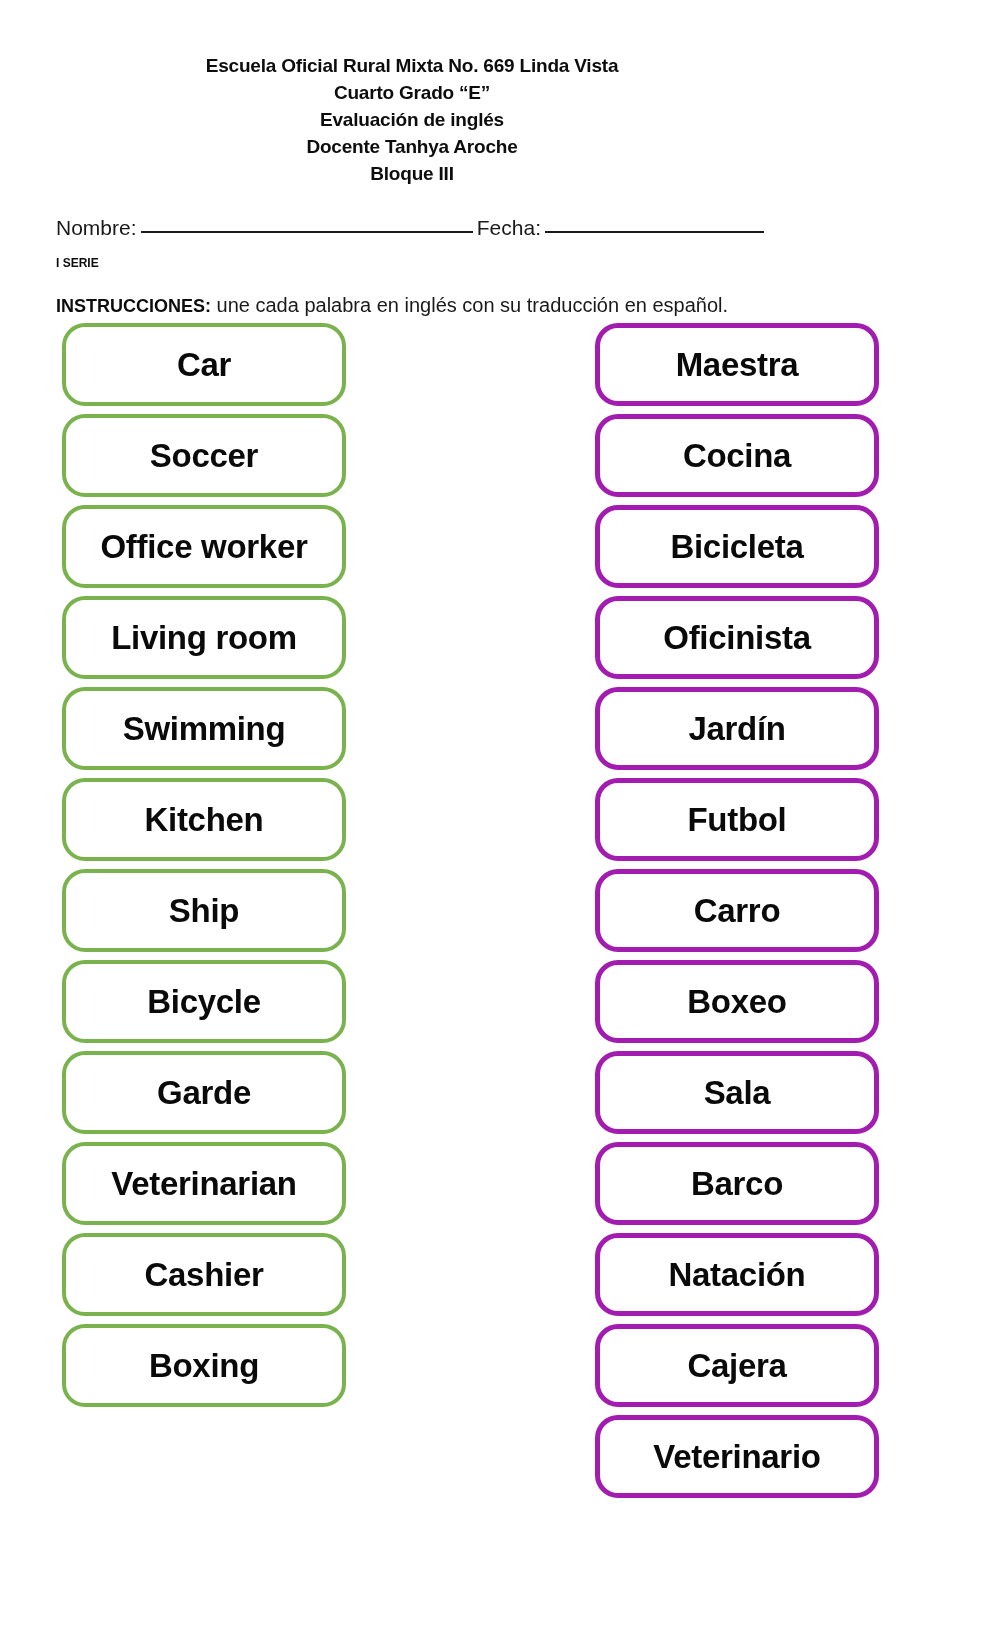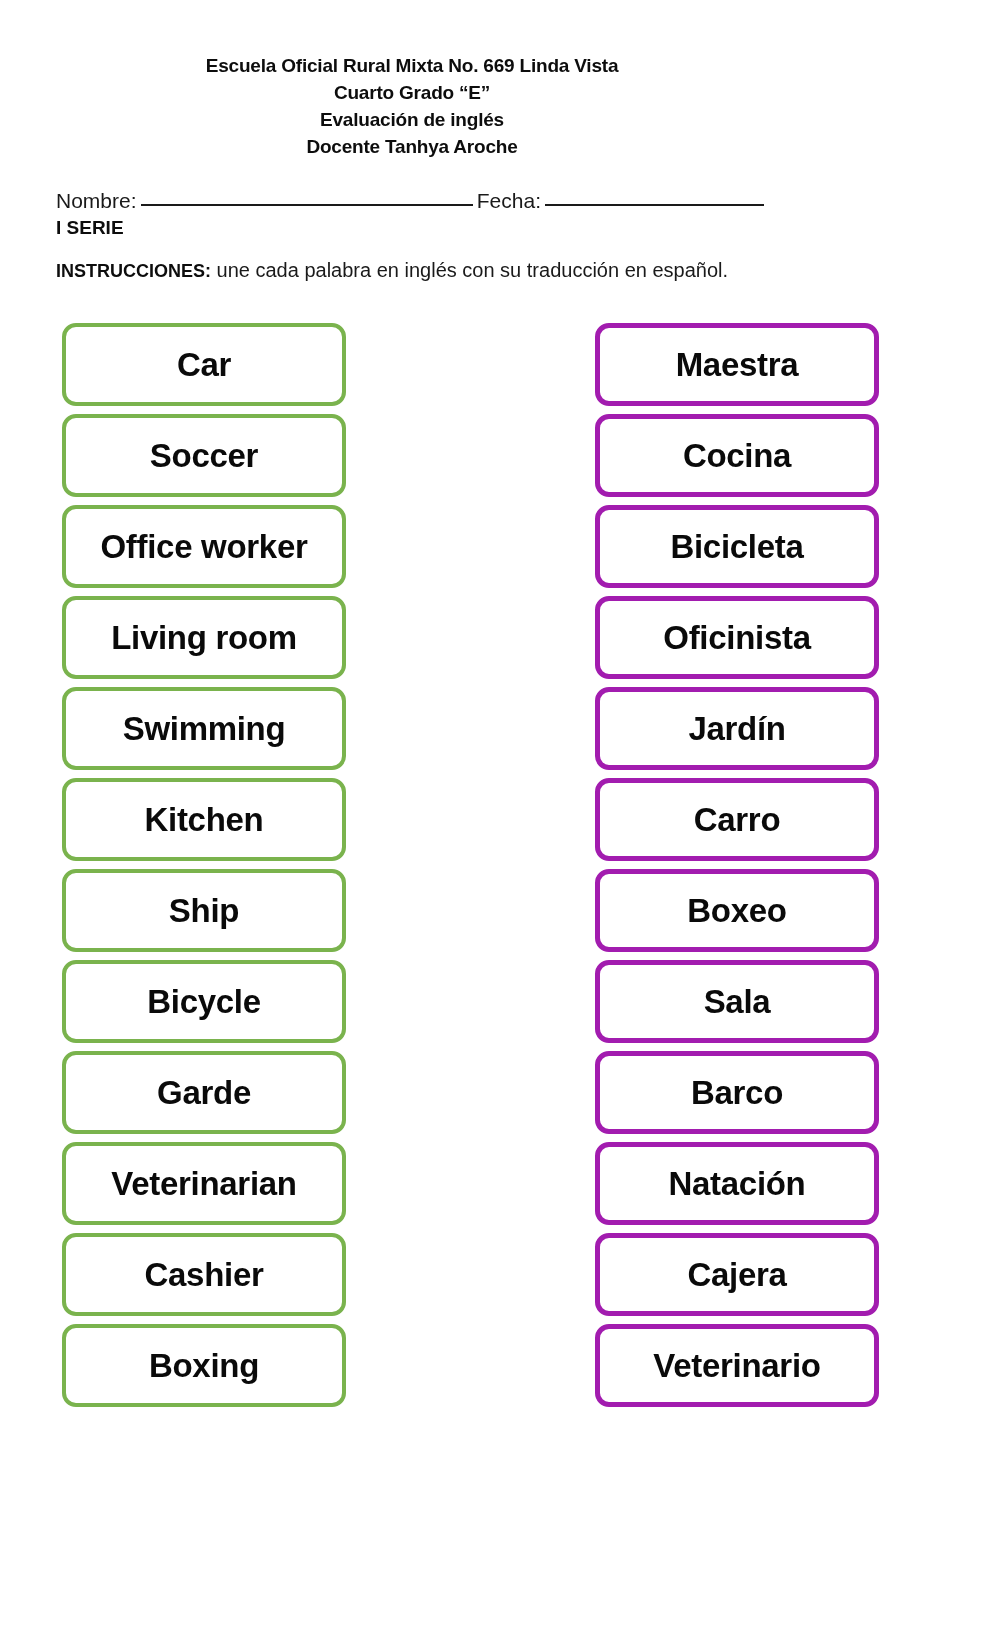--- a/index.html
+++ b/index.html
@@ -58,23 +58,23 @@
     height: 0;
     margin: 0 4px;
     position: relative;
     top: -2px;
   }
   .rule-name { width: 352px; }
   .rule-date { width: 232px; }
 
   .serie {
     font-weight: bold;
-    font-size: 19px;
+    font-size: 12px;
     line-height: 24px;
-    margin-top: 2px;
+    margin-top: 10px;
     color: #0d0d0d;
   }
   .instructions {
     font-size: 20px;
     line-height: 28px;
     margin-top: 16px;
     color: #1a1a1a;
     white-space: nowrap;
   }
   .instructions .ins-label {
@@ -99,21 +99,21 @@
     flex-direction: column;
     gap: 8px;
   }
   .col-left  { left: 62px; }
   .col-right { left: 595px; }
 
   .word-box {
     box-sizing: border-box;
     height: 83px;
     background: #ffffff;
-    border-radius: 14px;
+    border-radius: 23px;
     display: flex;
     align-items: center;
     justify-content: center;
     padding: 0 8px;
   }
   .col-left .word-box {
     border: 4px solid #7ab34d;
   }
   .col-right .word-box {
     border: 5px solid #a21caf;
@@ -130,20 +130,21 @@
 </head>
 <body>
 
 <div class="sheet">
 
   <div class="header">
     <div class="header-line">Escuela Oficial Rural Mixta No. 669 Linda Vista</div>
     <div class="header-line">Cuarto Grado “E”</div>
     <div class="header-line">Evaluación de inglés</div>
     <div class="header-line">Docente Tanhya Aroche</div>
+    <div class="header-line">Bloque III</div>
   </div>
 
   <div class="meta">
 
     <div class="namedate">
       <span class="nd-label">Nombre:</span>
       <span class="rule rule-name"></span>
       <span class="nd-label">Fecha:</span>
       <span class="rule rule-date"></span>
     </div>
@@ -207,20 +208,23 @@
       <div class="word-box">
           <span>Bicicleta</span>
         </div>
       <div class="word-box">
           <span>Oficinista</span>
         </div>
       <div class="word-box">
           <span>Jardín</span>
         </div>
       <div class="word-box">
+          <span>Futbol</span>
+        </div>
+      <div class="word-box">
           <span>Carro</span>
         </div>
       <div class="word-box">
           <span>Boxeo</span>
         </div>
       <div class="word-box">
           <span>Sala</span>
         </div>
       <div class="word-box">
           <span>Barco</span>

